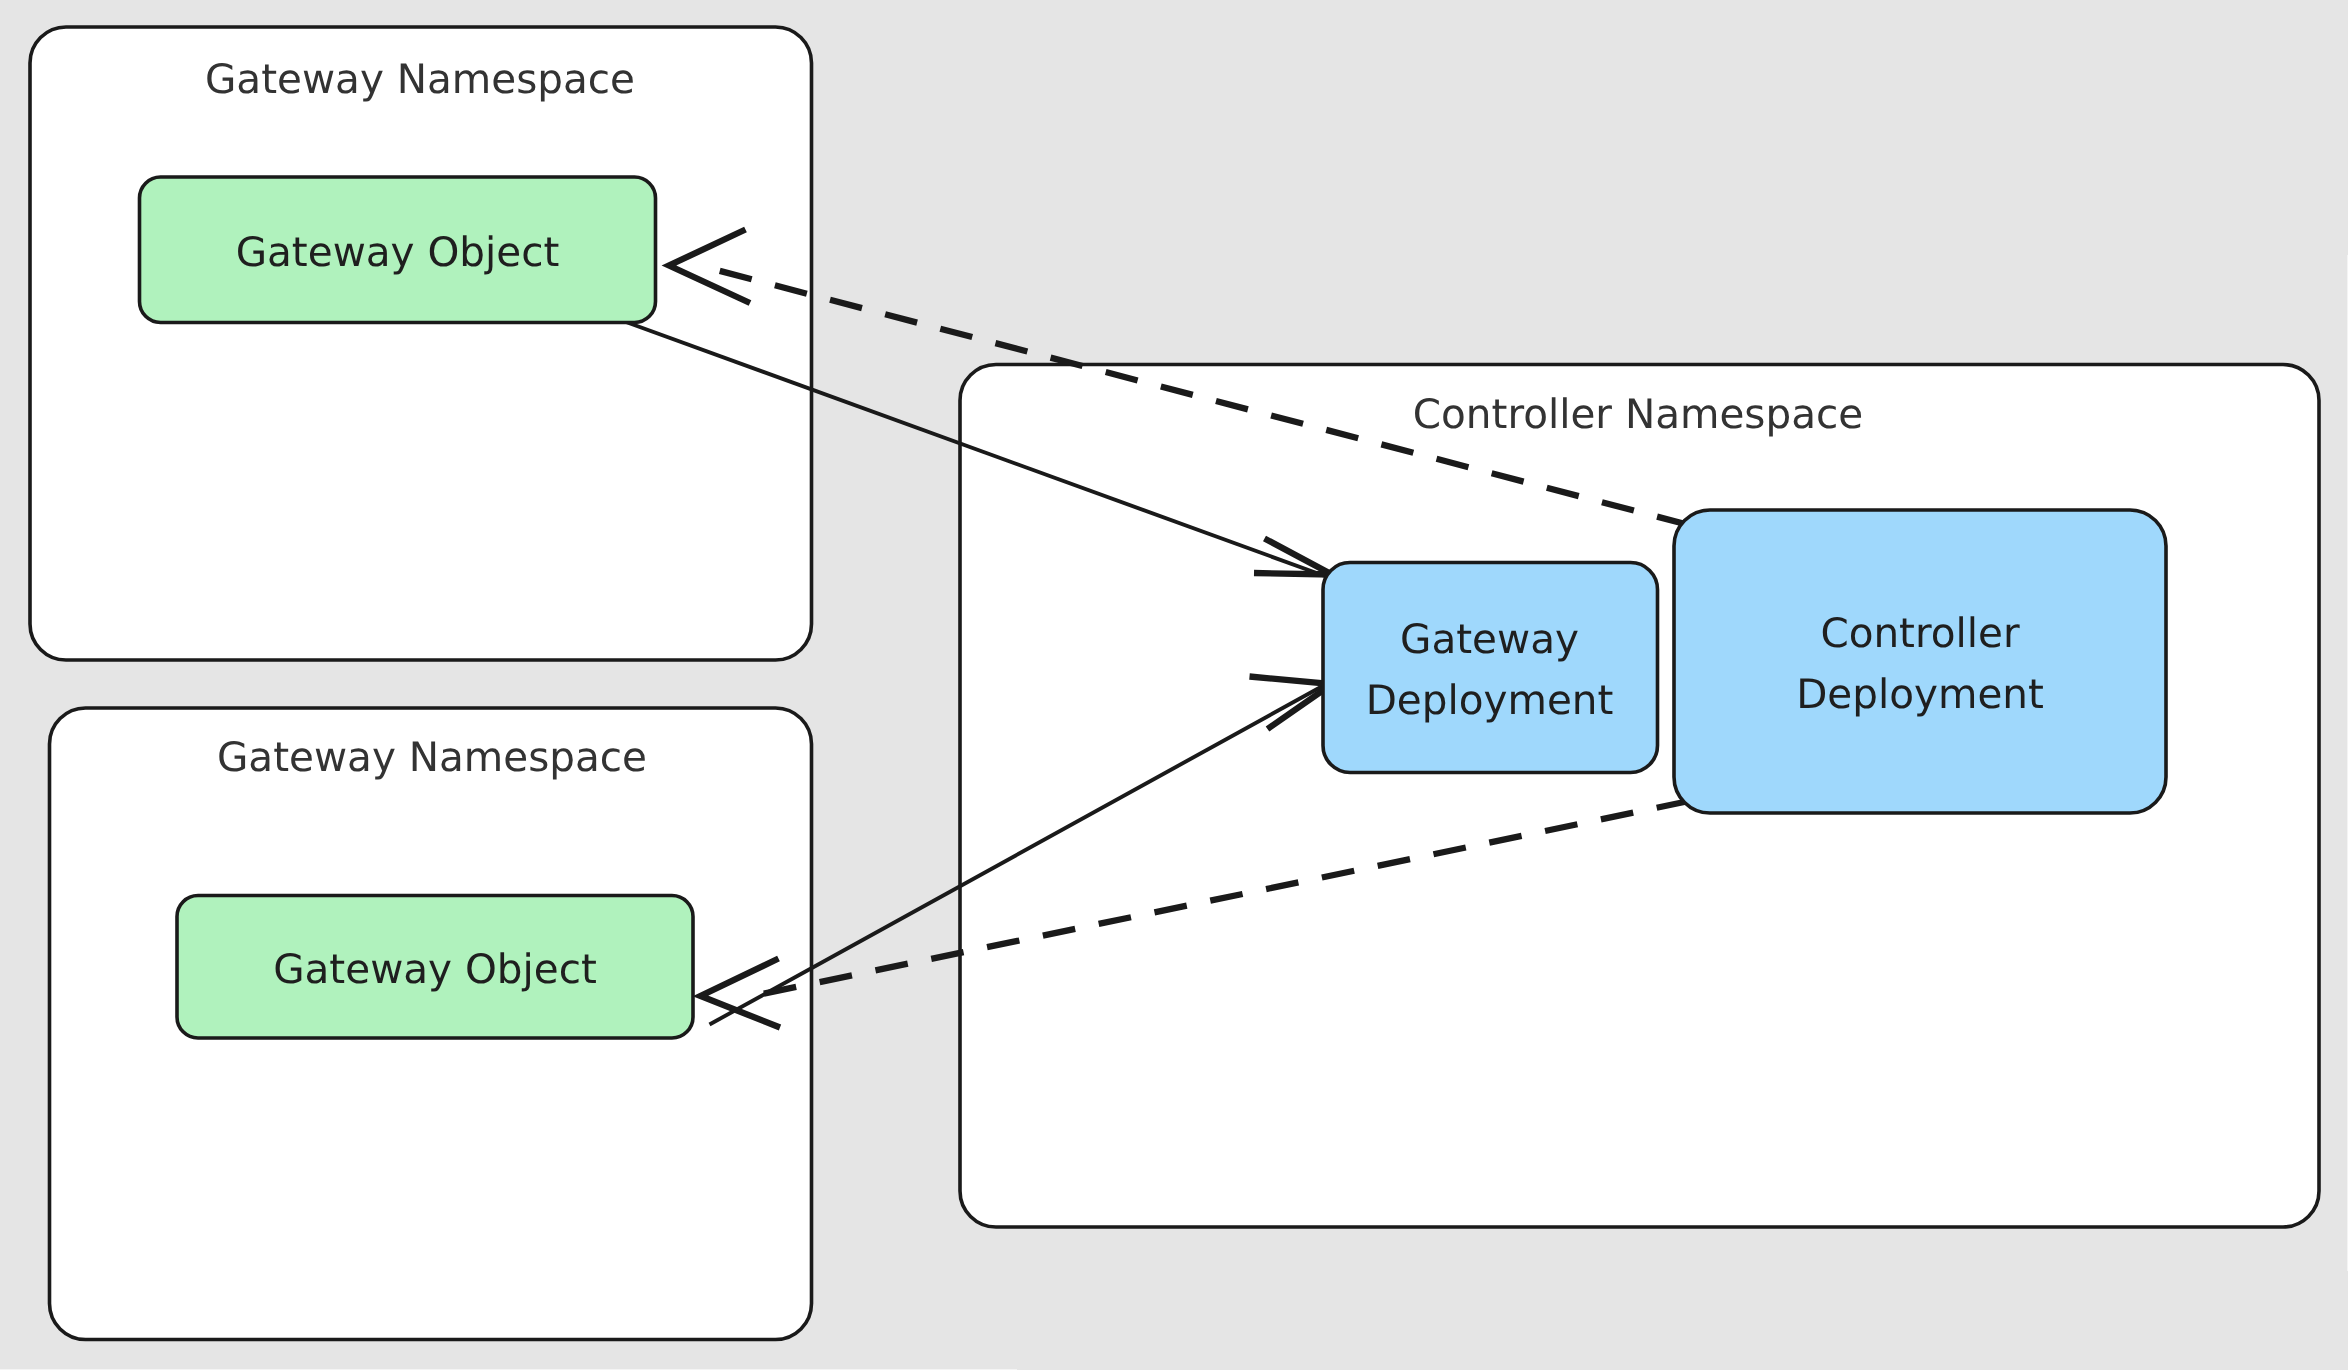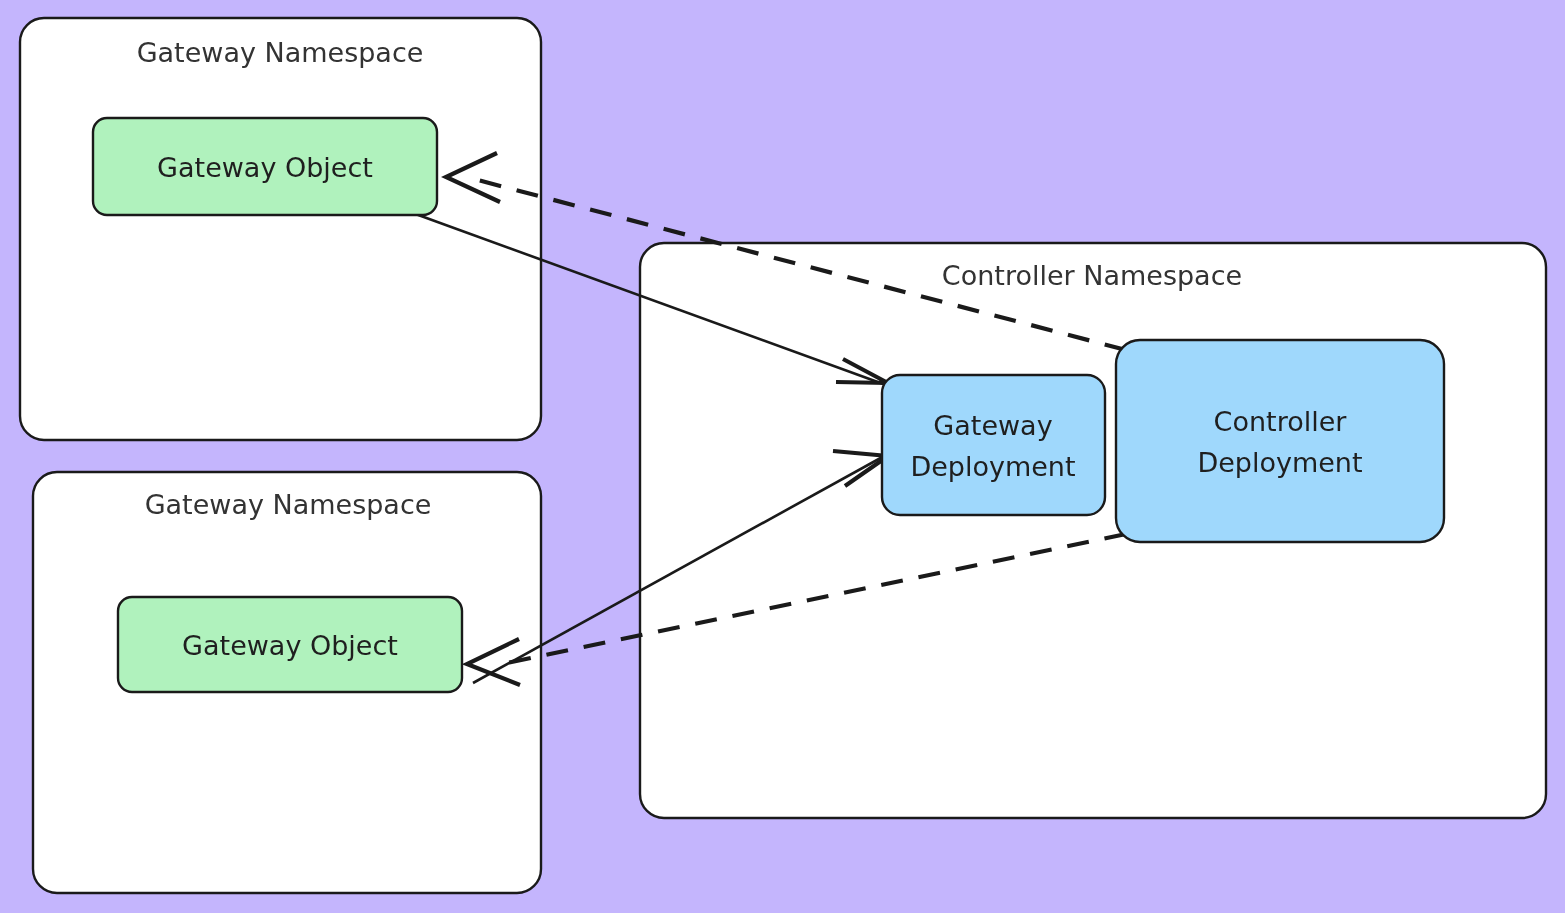--- a/index.html
+++ b/index.html
@@ -7,21 +7,21 @@
     padding: 0;
     background: #ffffff;
   }
   body {
     font-family: "DejaVu Sans", sans-serif;
   }
   #diagram-root {
     position: relative;
     width: 1565px;
     height: 913px;
-    background: #c4b5fd;
+    background: #e5e5e5;
     overflow: hidden;
   }
   #diagram-svg {
     position: absolute;
     left: 0;
     top: 0;
     width: 1565px;
     height: 913px;
   }
   .ns-label {

